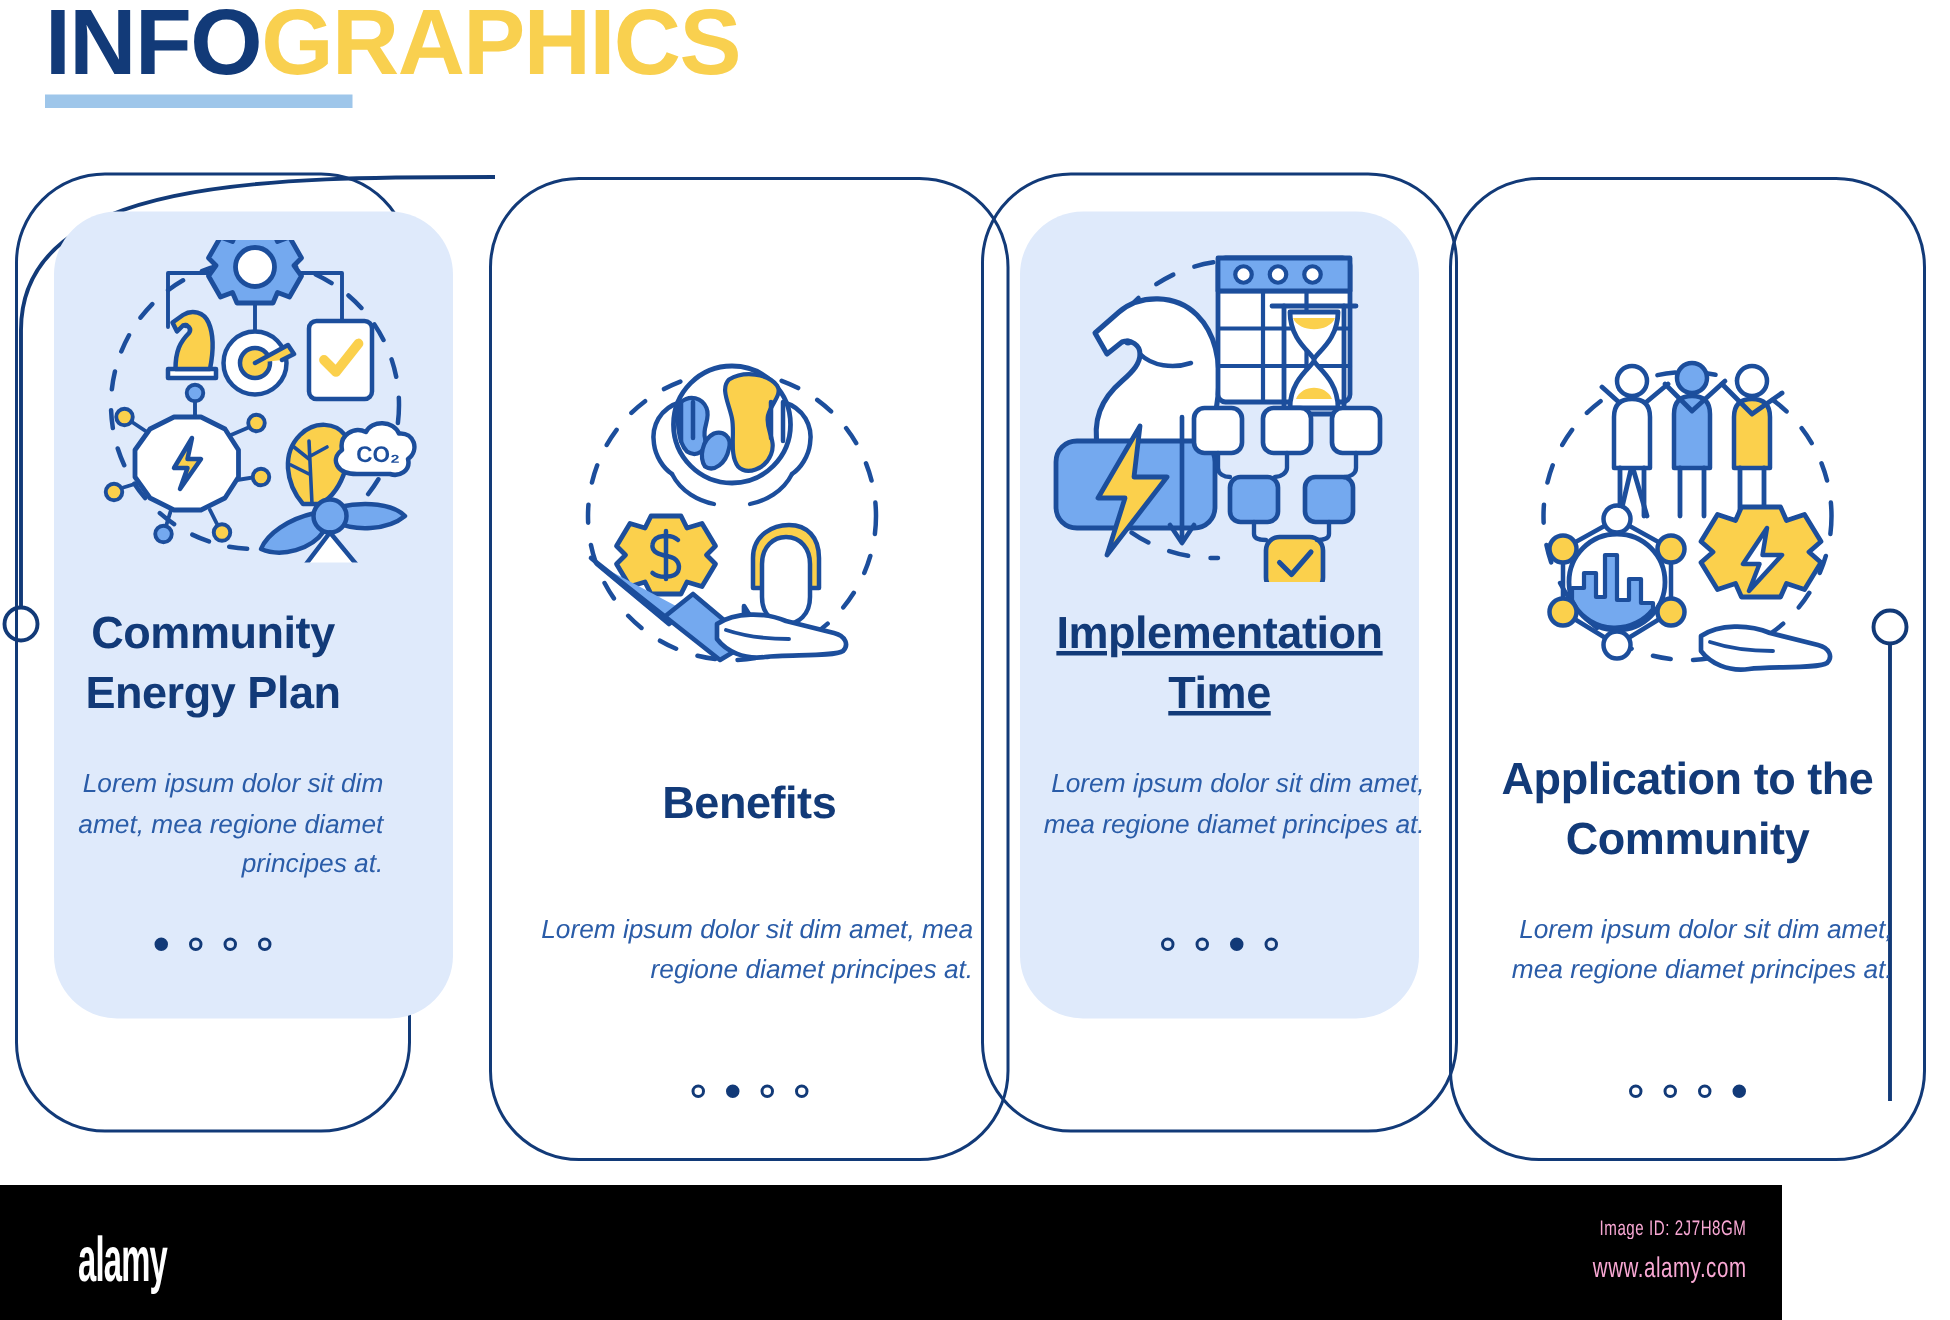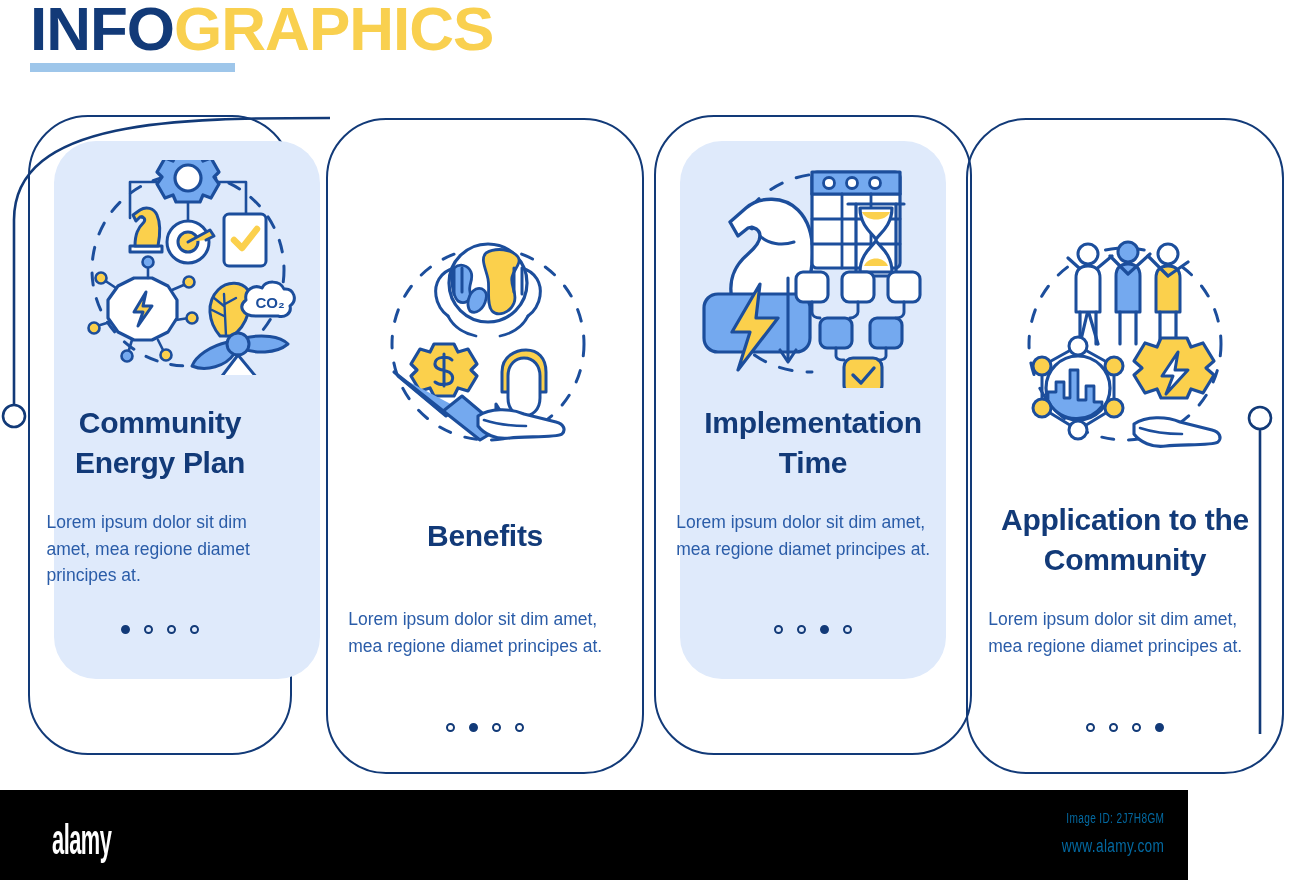--- a/index.html
+++ b/index.html
@@ -44,25 +44,26 @@
     position:absolute;left:4%;right:4%;
     text-align:center;
     color:#123a78;
     font-weight:700;
     font-size:30px;
     line-height:1.33;
     letter-spacing:-0.3px;
   }
   .card-body{
     position:absolute;left:7%;right:7%;
-    text-align:left;
+    text-align:right;
     color:#2a5ca8;
     font-weight:400;
     font-size:17.5px;
     line-height:1.52;
+    font-style:italic;
   }
   .dots{
     position:absolute;left:0;right:0;
     display:flex;justify-content:center;gap:14px;
   }
   .dot{width:9px;height:9px;border-radius:50%;
        border:2px solid #123a78;box-sizing:border-box;background:transparent;}
   .dot.on{background:#123a78;}
 
   .icon-wrap{position:absolute;}
@@ -76,21 +77,21 @@
   .footer{
     position:absolute;left:0;bottom:0;width:1188px;height:90px;background:#000;
   }
   .alamy-logo{
     position:absolute;left:52px;top:26px;
     color:#fff;font-family:"Liberation Sans", sans-serif;
     font-weight:700;font-size:42px;letter-spacing:-1px;
     transform:scaleX(0.52);transform-origin:left center;
   }
   .wm-right{
-    position:absolute;right:24px;top:20px;text-align:right;color:#0369a1;
+    position:absolute;right:24px;top:20px;text-align:right;color:#f9a8d4;
   }
   .wm-id{font-size:14px;transform:scaleX(0.72);transform-origin:right center;
          letter-spacing:0.5px;margin-bottom:9px;}
   .wm-url{font-size:19px;transform:scaleX(0.72);transform-origin:right center;
           letter-spacing:0.5px;}
 </style>
 </head>
 <body>
 
 <div id="stage">
@@ -107,21 +108,21 @@
     </svg>
   </div>
 
   <div class="rail" style="left:1246px;top:404px;">
     <svg width="54" height="400" viewBox="0 0 54 400" fill="none">
       <circle cx="14" cy="14" r="11" stroke="#123a78" stroke-width="2.6" fill="#ffffff"></circle>
       <path d="M14 25 L 14 330" stroke="#123a78" stroke-width="2.6" fill="none"></path>
     </svg>
   </div>
 
-  <div class="card" style="left:28px;top:115px;width:264px;height:640px;border-radius:29px;">
+  <div class="card" style="left:10px;top:115px;width:264px;height:640px;border-radius:29px;">
     <div class="outline"></div>
     <div class="fill" style="left:26px;top:26px;width:266px;height:538px;"></div>
 
     <div class="icon-wrap" style="left:52px;top:45px;width:216px;height:215px;">
       <svg viewBox="0 0 216 215">
         <g stroke="#1c4e9c" stroke-width="3.2" fill="none" stroke-linecap="round" stroke-linejoin="round">
 
           <circle cx="108" cy="110" r="96" stroke="#1c4e9c" stroke-width="3" stroke-dasharray="12 14"></circle>
 
           <path d="M108 40 L108 22 M50 58 L50 22 L166 22 L166 58 M108 40 L108 66" stroke-width="2.6"></path>
@@ -186,21 +187,21 @@
     <div class="card-body" style="top:394px;">Lorem ipsum dolor sit dim amet, mea regione diamet principes at.</div>
 
     <div class="dots" style="top:510px;">
       <span class="dot on"></span>
       <span class="dot"></span>
       <span class="dot"></span>
       <span class="dot"></span>
     </div>
   </div>
 
-  <div class="card" style="left:326px;top:118px;width:318px;height:656px;">
+  <div class="card" style="left:326px;top:118px;width:318px;height:656px;padding-left:29px;">
     <div class="outline"></div>
 
     <div class="icon-wrap" style="left:58px;top:110px;width:208px;height:232px;">
       <svg viewBox="0 0 208 232">
         <g stroke="#1c4e9c" stroke-width="3.1" fill="none" stroke-linecap="round" stroke-linejoin="round">
           <circle cx="104" cy="116" r="96" stroke="#1c4e9c" stroke-width="3" stroke-dasharray="12 15"></circle>
 
           <g transform="translate(104,55)">
             <circle cx="0" cy="0" r="39" fill="#ffffff" stroke="#1c4e9c" stroke-width="3.2"></circle>
             <path d="M-34 -15 C-28 -20 -20 -18 -17 -11 C-14 -4 -20 2 -18 9 C-16 18 -24 22 -30 18 C-36 12 -38 -6 -34 -15 Z" fill="#74a9ef" stroke="#1c4e9c" stroke-width="2.8"></path>
@@ -295,21 +296,21 @@
                    M212 142 L212 152 C212 156 208 158 204 158
                    M144 188 L144 196 C144 199 148 200 152 200
                    M194 188 L194 196 C194 199 190 200 186 200" stroke-width="2.9"></path>
 
           <path d="M96 118 L96 198" stroke-width="3.1"></path>
           <path d="M88 190 L96 202 L104 190" stroke-width="3.1"></path>
         </g>
       </svg>
     </div>
 
-    <div class="card-title" style="top:288px;">Implementation Time</div>
+    <div class="card-title" style="top:288px;text-decoration:underline;">Implementation Time</div>
     <div class="card-body" style="top:394px;">Lorem ipsum dolor sit dim amet, mea regione diamet principes at.</div>
 
     <div class="dots" style="top:510px;">
       <span class="dot"></span>
       <span class="dot"></span>
       <span class="dot on"></span>
       <span class="dot"></span>
     </div>
   </div>
 

